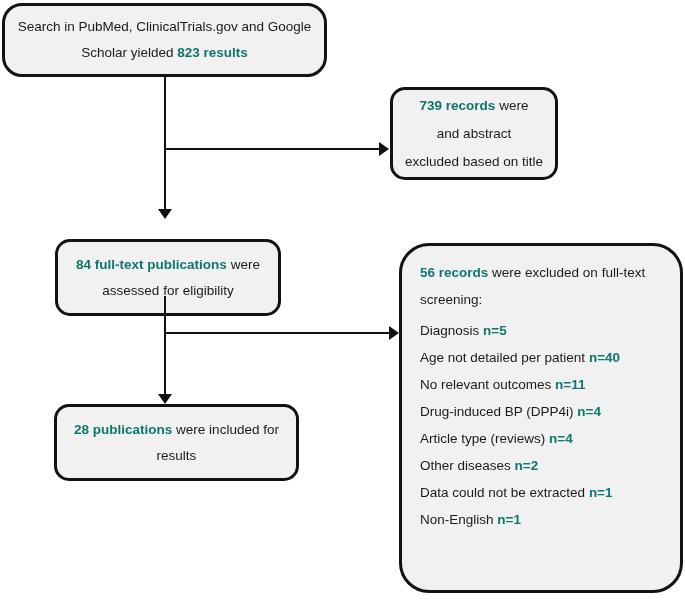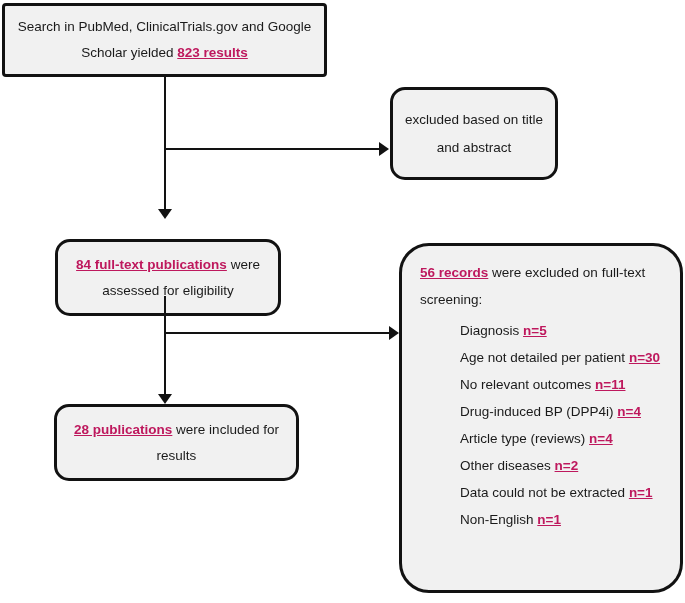--- a/index.html
+++ b/index.html
@@ -20,35 +20,35 @@
     border-radius: 15px;
   }
   .box.center {
     display: flex;
     flex-direction: column;
     justify-content: center;
     align-items: center;
     text-align: center;
   }
   .box .line { line-height: 26px; white-space: nowrap; }
-  b { font-weight: bold; color: #be185d; text-decoration: underline; }
+  b { font-weight: bold; color: #0f766e; }
 
   
-  .box-search   { left: 2px;   top: 3px;   width: 325px; height: 74px;  border-radius: 4px; }
+  .box-search   { left: 2px;   top: 3px;   width: 325px; height: 74px;  border-radius: 20px; }
   .box-739      { left: 390px; top: 87px;  width: 168px; height: 93px;  }
   .box-739 .line { line-height: 28px; }
   .box-84       { left: 55px;  top: 219px; width: 226px; height: 77px; margin-top: 20px;  }
   .box-28       { left: 54px;  top: 404px; width: 245px; height: 77px;  }
   .box-56 {
     left: 399px; top: 243px; width: 284px; height: 350px;
     border-radius: 30px;
     padding: 13px 14px 0 18px;
   }
   .box-56 .hdr    { margin: 0 0 4px 0; line-height: 27px; }
-  .box-56 .excl-item { line-height: 27px; white-space: nowrap; margin-left: 40px; }
+  .box-56 .excl-item { line-height: 27px; white-space: nowrap; }
 
   
   .vline, .hline { position: absolute; background: var(--box-border, #121212); }
   .vline { width: 2px; }
   .hline { height: 2px; }
   .v1 { left: 164px; top: 77px;  height: 133px; }
   .h1 { left: 165px; top: 148px; width: 214px; }
   .v2 { left: 164px; top: 296px; height: 98px; }
   .h2 { left: 165px; top: 332px; width: 224px; }
 
@@ -72,38 +72,39 @@
 <body>
 
 <div class="canvas">
 
   <div class="box box-search center">
     <div class="line">Search in PubMed, ClinicalTrials.gov and Google</div>
     <div class="line"><span>Scholar yielded</span> <b>823 results</b></div>
   </div>
 
   <div class="box box-739 center">
+    <div class="line"><b>739 records</b> <span>were</span></div>
+    <div class="line">and abstract</div>
     <div class="line">excluded based on title</div>
-    <div class="line">and abstract</div>
   </div>
 
   <div class="box box-84 center">
     <div class="line"><b>84 full-text publications</b> <span>were</span></div>
     <div class="line">assessed for eligibility</div>
   </div>
 
   <div class="box box-28 center">
     <div class="line"><b>28 publications</b> <span>were included for</span></div>
     <div class="line">results</div>
   </div>
 
   <div class="box box-56">
     <p class="hdr"><b>56 records</b> <span>were excluded on full-text screening:</span></p>
     <div class="excl-item"><span>Diagnosis</span> <b>n=5</b></div>
-    <div class="excl-item"><span>Age not detailed per patient</span> <b>n=30</b></div>
+    <div class="excl-item"><span>Age not detailed per patient</span> <b>n=40</b></div>
     <div class="excl-item"><span>No relevant outcomes</span> <b>n=11</b></div>
     <div class="excl-item"><span>Drug-induced BP (DPP4i)</span> <b>n=4</b></div>
     <div class="excl-item"><span>Article type (reviews)</span> <b>n=4</b></div>
     <div class="excl-item"><span>Other diseases</span> <b>n=2</b></div>
     <div class="excl-item"><span>Data could not be extracted</span> <b>n=1</b></div>
     <div class="excl-item"><span>Non-English</span> <b>n=1</b></div>
   </div>
 
   <div class="vline v1"></div>
   <div class="arrow down a-v1"></div>

